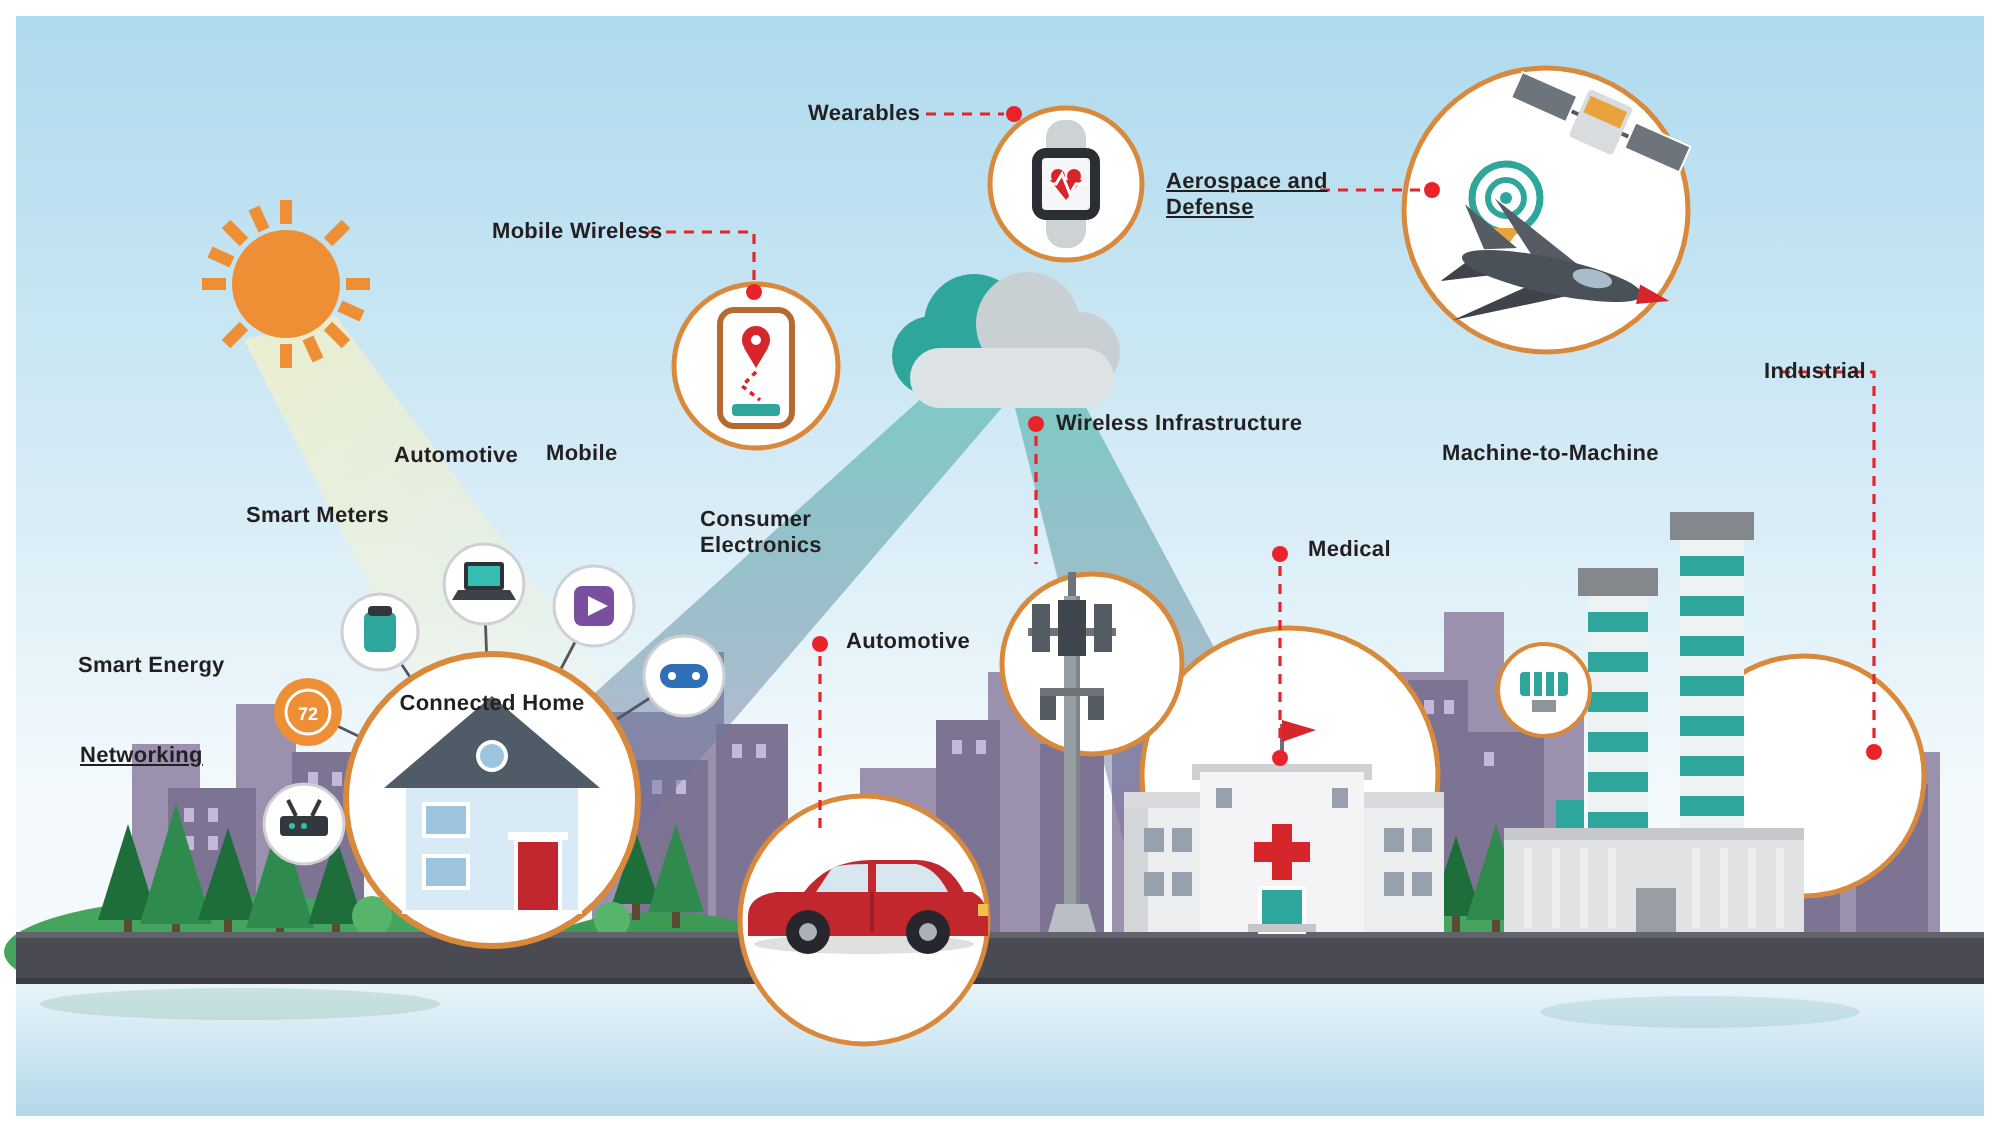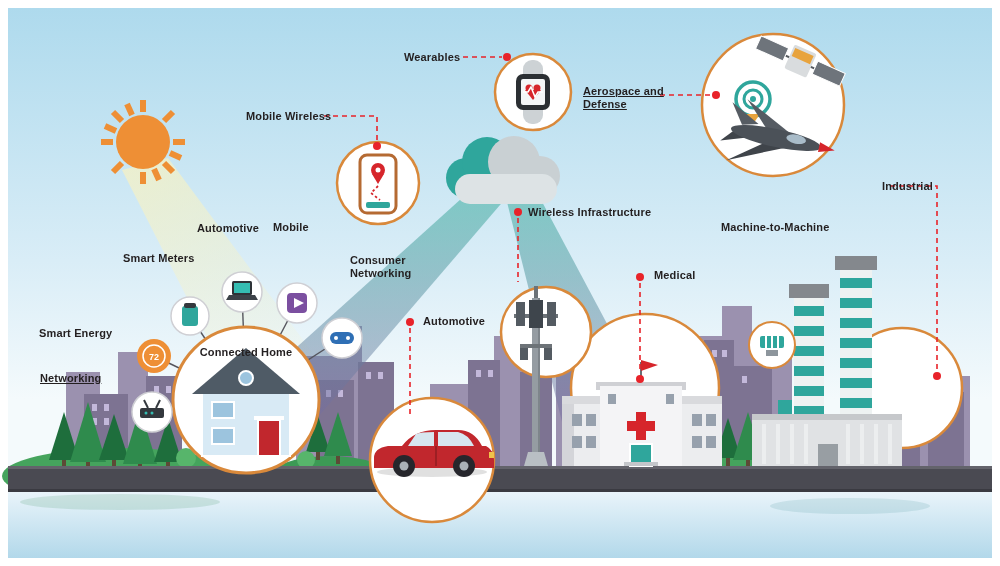--- a/index.html
+++ b/index.html
@@ -407,20 +407,20 @@
 
 <div class="label" style="left:404px;top:51px;width:58px;text-align:left;">Wearables</div>
 <div class="label" style="left:246px;top:110px;">Mobile Wireless</div>
 <div class="label wrap" style="left:583px;top:85px;width:88px;text-decoration:underline;">Aerospace and Defense</div>
 <div class="label" style="left:842px;top:180px;margin-left:40px;">Industrial</div>
 <div class="label" style="left:528px;top:206px;">Wireless Infrastructure</div>
 <div class="label" style="left:721px;top:221px;">Machine-to-Machine</div>
 <div class="label" style="left:197px;top:222px;">Automotive</div>
 <div class="label" style="left:273px;top:221px;">Mobile</div>
 <div class="label" style="left:107px;top:252px;margin-left:16px;">Smart Meters</div>
-<div class="label wrap" style="left:350px;top:254px;width:68px;">Consumer Networking</div>
+<div class="label wrap" style="left:350px;top:254px;width:68px;">Consumer Electronics</div>
 <div class="label" style="left:39px;top:327px;">Smart Energy</div>
 <div class="label" style="left:40px;top:372px;text-decoration:underline;">Networking</div>
 <div class="label" style="left:423px;top:315px;">Automotive</div>
 <div class="label" style="left:654px;top:269px;">Medical</div>
 <div class="label" style="left:179px;top:346px;width:134px;text-align:center;">Connected Home</div>
 
 </div>
 
 </body></html>

